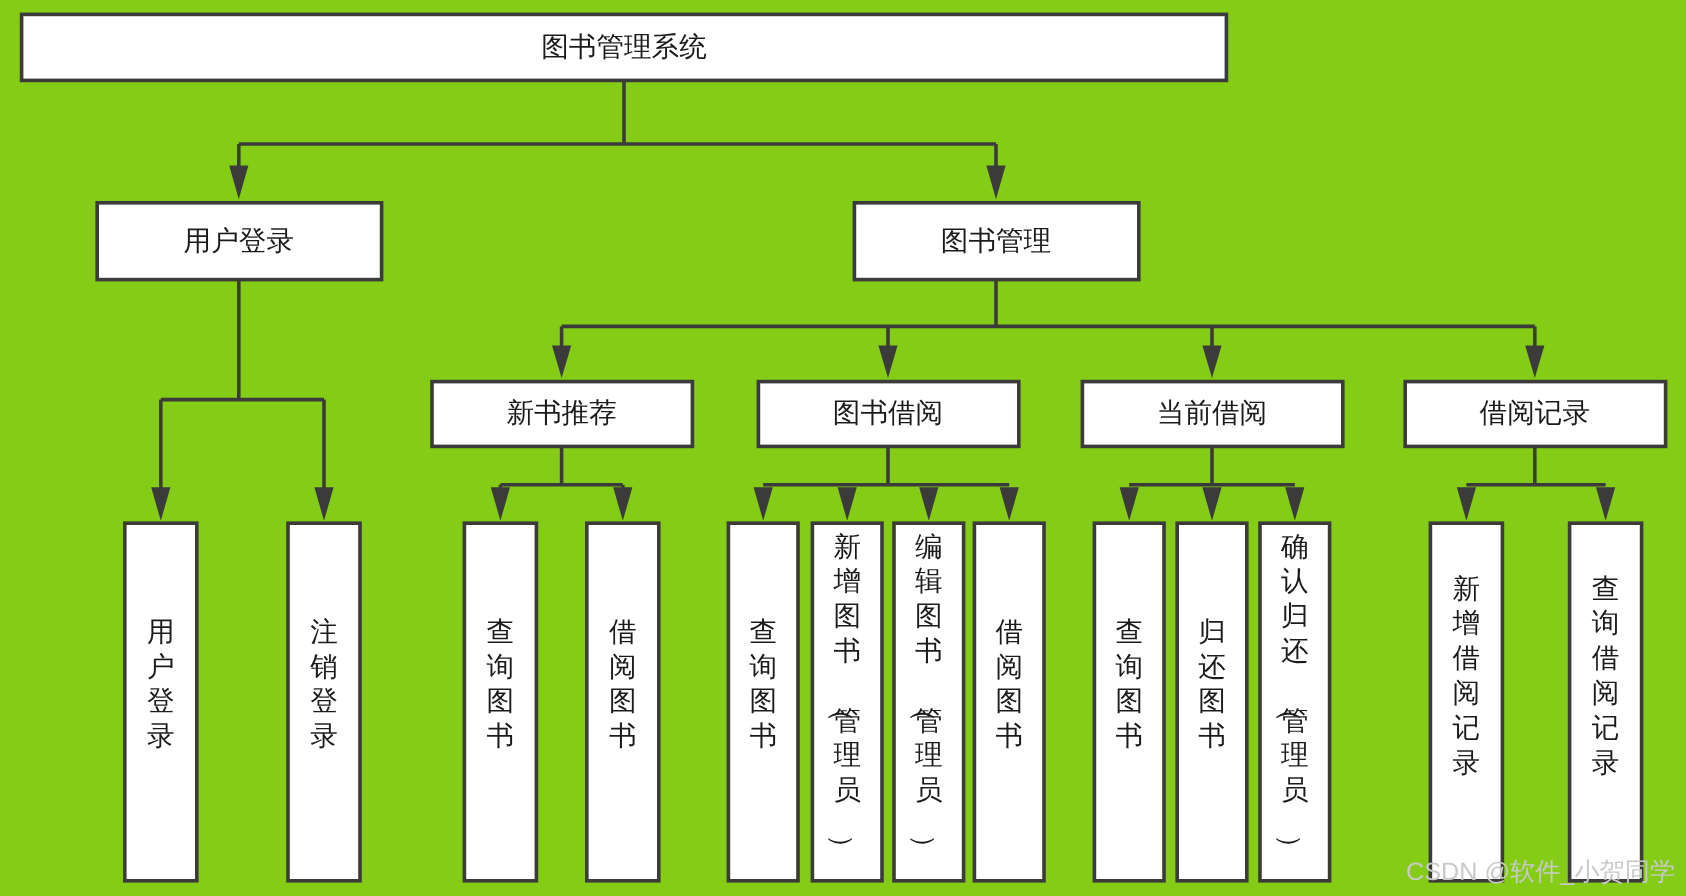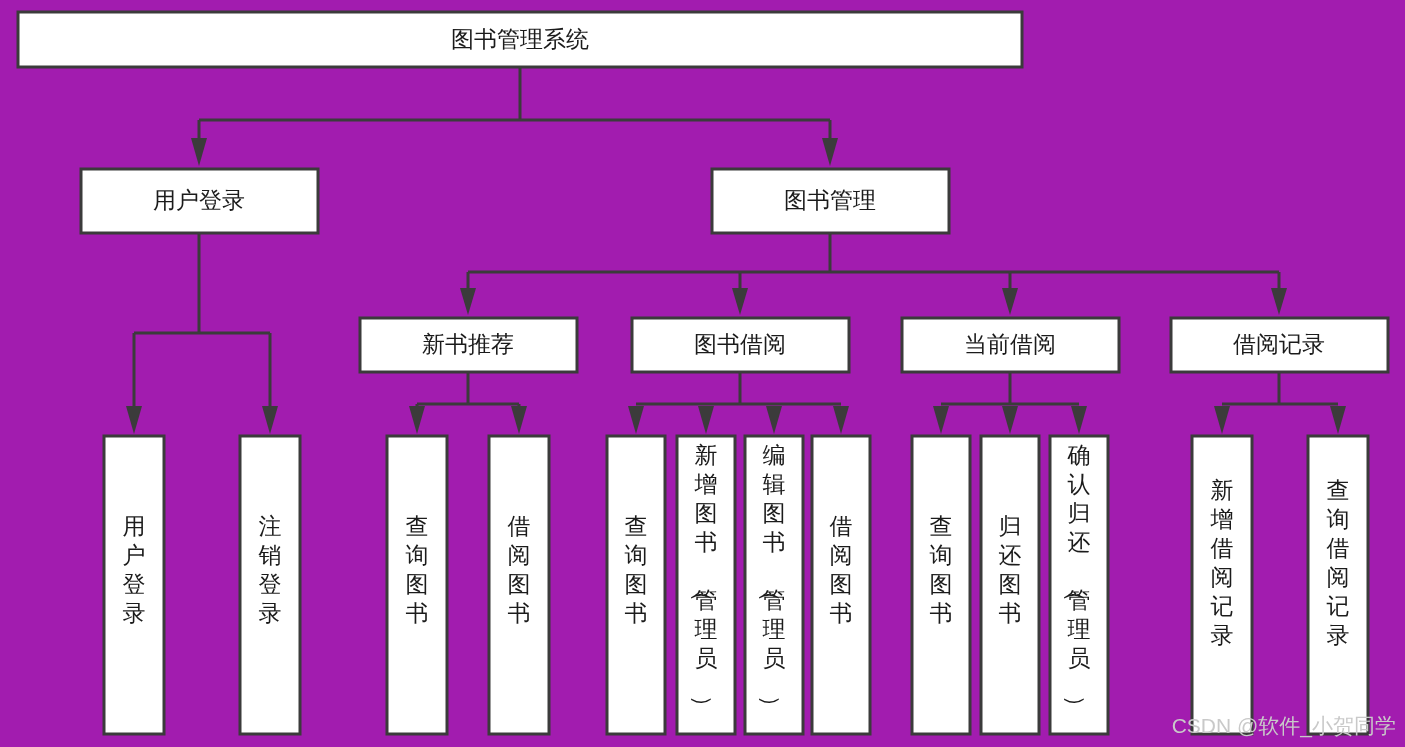--- a/index.html
+++ b/index.html
@@ -8,21 +8,21 @@
     padding: 0;
     background: #ffffff;
   }
   body {
     font-family: "Liberation Sans", "DejaVu Sans", sans-serif;
   }
   #diagram-root {
     position: relative;
     width: 1405px;
     height: 747px;
-    background: #a21caf;
+    background: #84cc16;
     overflow: hidden;
   }
   svg.diagram {
     display: block;
     width: 1405px;
     height: 747px;
   }
   .node-box {
     fill: #ffffff;
     stroke: #3b3b3b;

